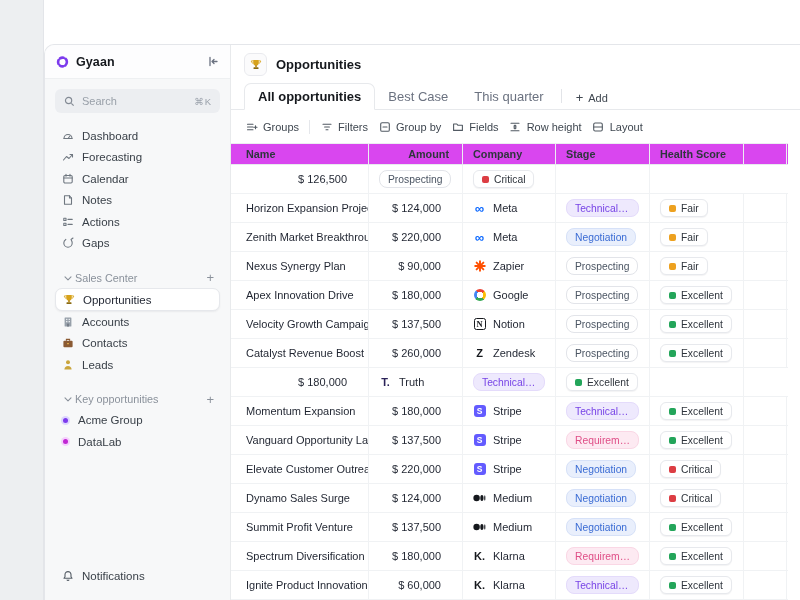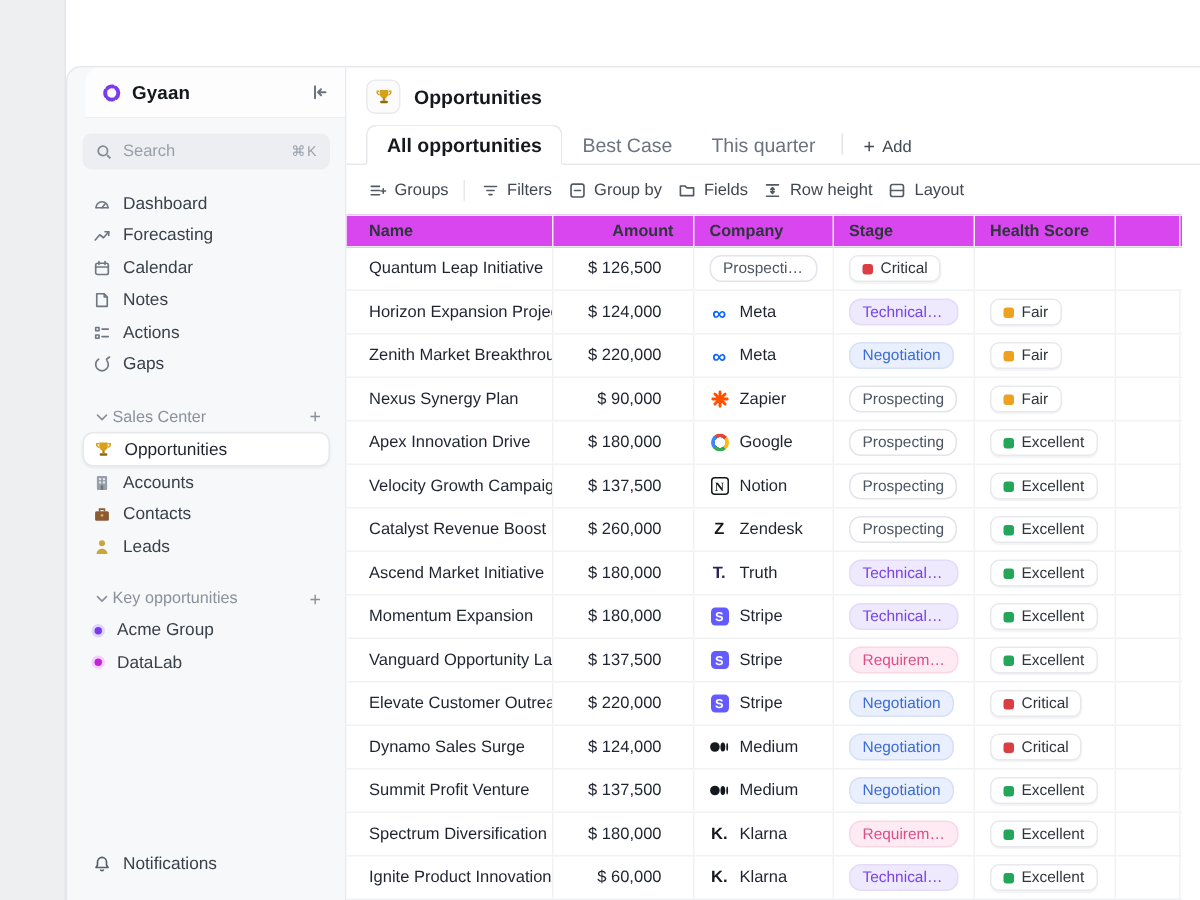--- a/index.html
+++ b/index.html
@@ -10,21 +10,21 @@
     background:#edeff1; border-right:1px solid #e3e5e9; }
 
   .app { position:absolute; left:44px; top:44px; width:756px; height:556px;
     background:#fff; border-top:1px solid #e4e6ea; border-left:1px solid #e4e6ea;
     border-top-left-radius:10px; overflow:hidden; display:flex; }
 
   
   .sidebar { width:186px; min-width:186px; background:#f7f8f9;
     border-right:1px solid #e8eaec; display:flex; flex-direction:column; }
   .sb-header { height:34px; background:#fdfdfe; border-bottom:1px solid #eef0f2;
-    display:flex; align-items:center; gap:7px; padding:0 11px; border-top-left-radius:10px;margin-left:12px; }
+    display:flex; align-items:center; gap:7px; padding:0 11px; border-top-left-radius:10px; }
   .brand-name { font-size:12.5px; font-weight:700; color:#15181d; letter-spacing:.1px; }
   .collapse-btn { margin-left:auto; color:#6b7280; display:flex; cursor:pointer; }
 
   .search { margin:10px 10px 4px; height:24px; background:#eceef1; border-radius:6px;
     display:flex; align-items:center; gap:6px; padding:0 8px; }
   .search .ph { font-size:11px; color:#99a0a9; }
   .search .kbd { margin-left:auto; font-size:9.5px; color:#9aa1ab; letter-spacing:1px; }
 
   .nav { padding:8px 10px 0; }
   .nav-item, .sec-item, .sb-footer-item { height:21.5px; display:flex; align-items:center;
@@ -369,21 +369,20 @@
       <div class="thead-row" id="thead">
           <div class="th first">Name</div>
           <div class="th num">Amount</div>
           <div class="th">Company</div>
           <div class="th">Stage</div>
           <div class="th">Health Score</div>
           <div class="th"></div>
         </div>
       <div id="tbody">
           <div class="trow">
-            <div class="td first">Quantum Leap Initiative</div>
             <div class="td num">$ 126,500</div>
             <div class="td">
               <span class="stage-badge" style="background: rgb(255, 255, 255); color: rgb(75, 85, 99); border-color: rgb(226, 228, 233);">Prospecting</span>
             </div>
             <div class="td">
               <span class="health-badge">
                 <span class="health-dot" style="background: rgb(220, 61, 67);"></span>
                 <span>Critical</span>
               </span>
             </div>
@@ -505,21 +504,20 @@
             </div>
             <div class="td">
               <span class="health-badge">
                 <span class="health-dot" style="background: rgb(35, 165, 90);"></span>
                 <span>Excellent</span>
               </span>
             </div>
             <div class="td"></div>
           </div>
           <div class="trow">
-            <div class="td first">Ascend Market Initiative</div>
             <div class="td num">$ 180,000</div>
             <div class="td company">
               <span class="logo-box">
                 <span class="truth-glyph">T.</span>
               </span>
               <span>Truth</span>
             </div>
             <div class="td">
               <span class="stage-badge" style="background: rgb(238, 233, 253); color: rgb(119, 67, 230); border-color: rgb(228, 219, 251);">Technical win</span>
             </div>

